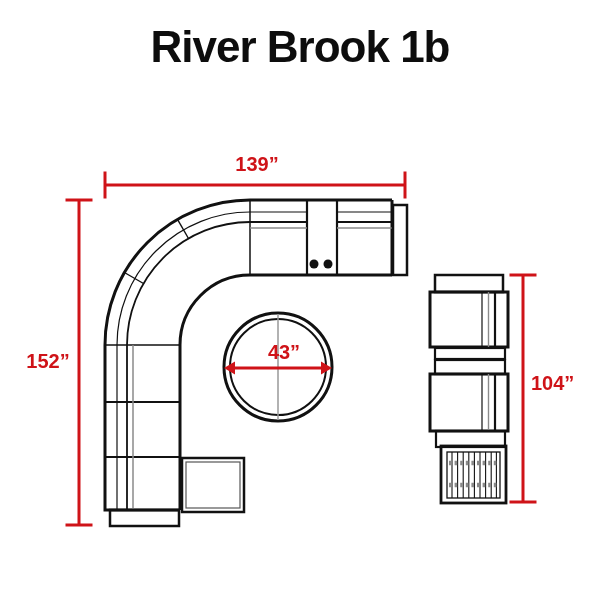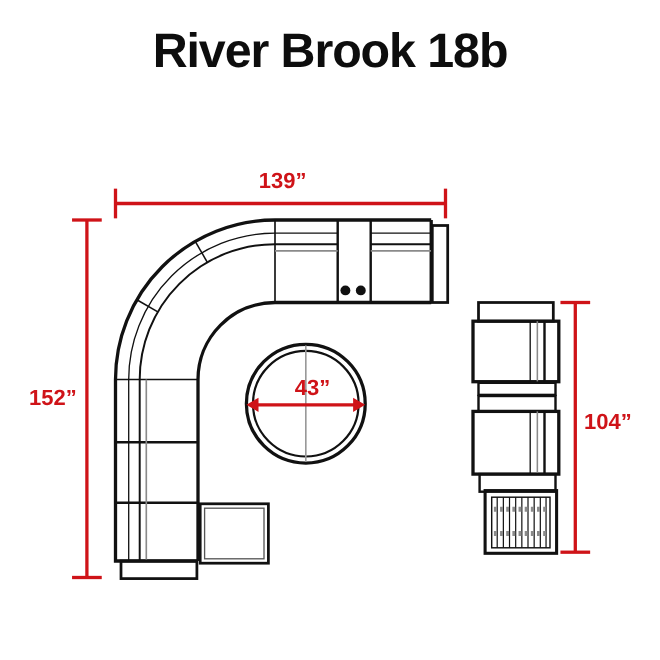--- a/index.html
+++ b/index.html
@@ -14,21 +14,21 @@
   }
   svg{position:absolute;left:0;top:0;}
   .dim-text{
     font-family:"Liberation Sans","DejaVu Sans",sans-serif;
     font-size:20px;font-weight:bold;fill:#cf1318;
   }
 </style>
 </head>
 <body>
 
-<h1 class="page-title">River Brook 18b</h1>
+<h1 class="page-title">River Brook 1b</h1>
 
 <svg width="600" height="600" viewBox="0 0 600 600">
 
   <g stroke="#cf1318" stroke-width="3">
     <line x1="105" y1="185" x2="405" y2="185"></line>
     <line x1="105" y1="171.5" x2="105" y2="198.5"></line>
     <line x1="405" y1="171.5" x2="405" y2="198.5"></line>
   </g>
   <text class="dim-text" x="257" y="171" text-anchor="middle">139”</text>
 

